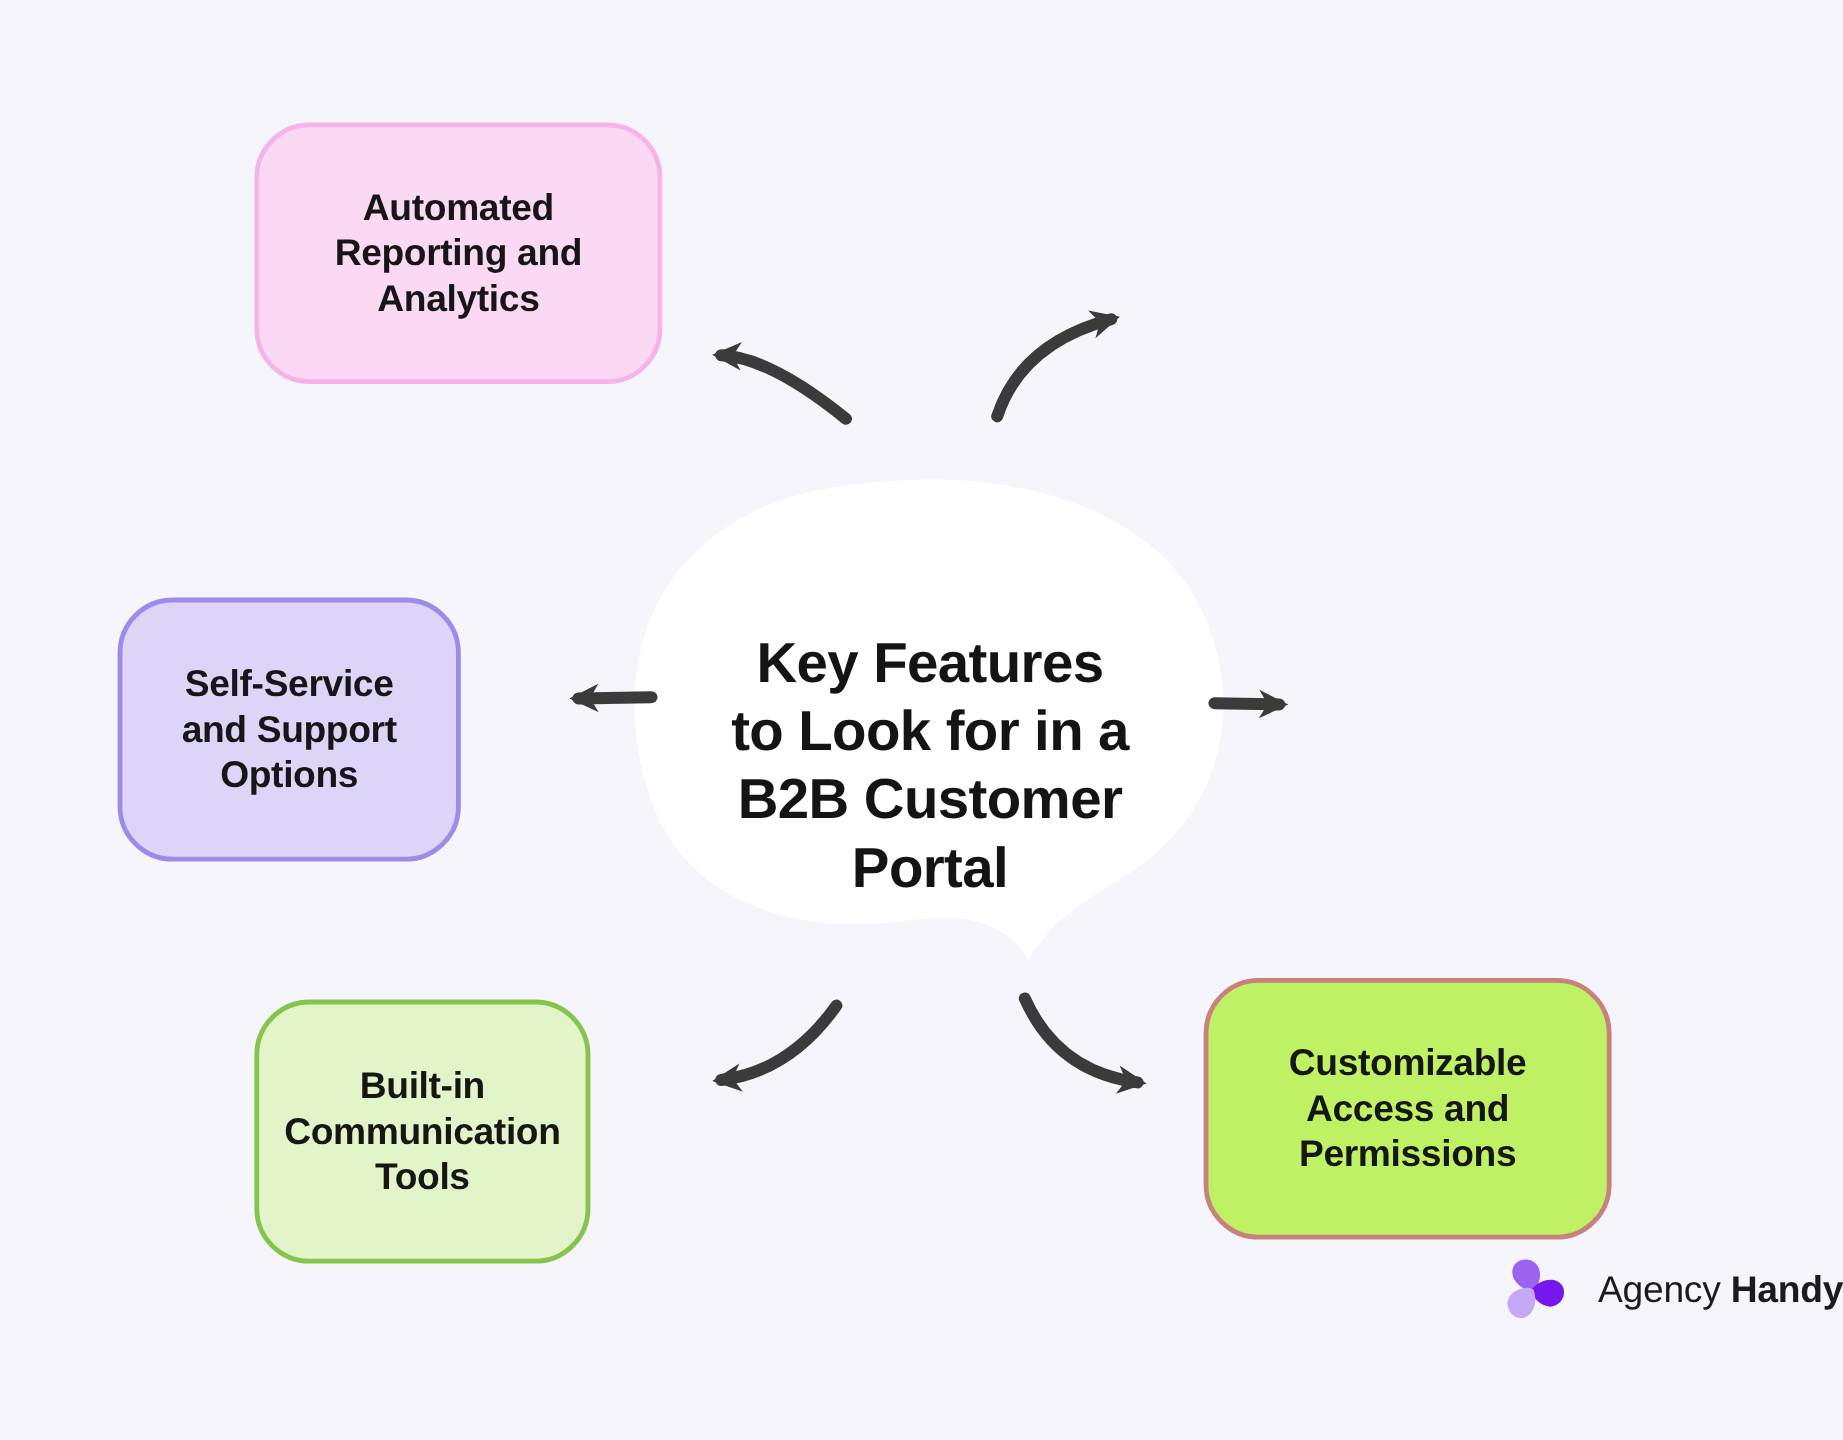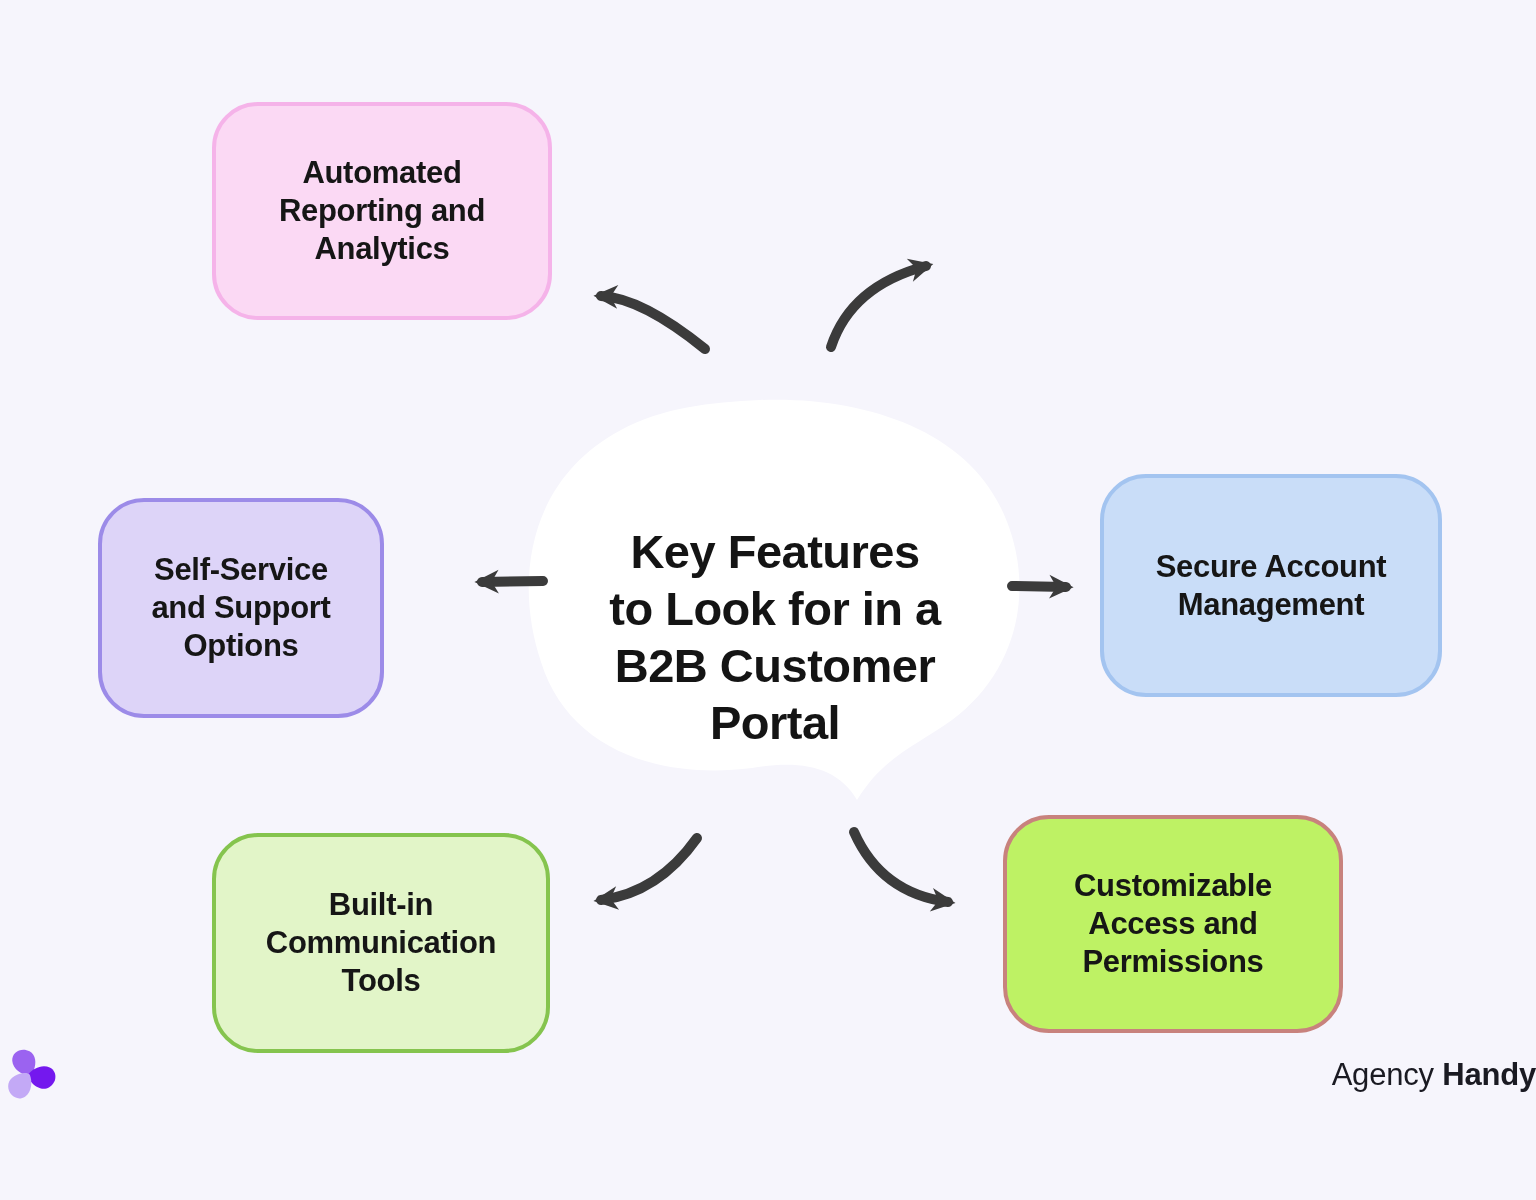--- a/index.html
+++ b/index.html
@@ -50,21 +50,21 @@
     stroke-width: 10;
     stroke-linecap: round;
   }
   .brand {
     position: absolute;
     left: 0;
     top: 1046px;
     width: 100%;
     display: flex;
     align-items: center;
-    justify-content: space-between;
+    justify-content: flex-end;
     gap: 26px;
   }
   .brand-text {
     font-size: 31px;
     letter-spacing: -0.2px;
   }
   .brand-first { font-weight: 400; }
   .brand-second { font-weight: 700; }
 </style>
 </head>
@@ -108,26 +108,22 @@
 Analytics</div>
   </div>
 
 
   <div class="feature-box" style="left: 98px; top: 498px; width: 286px; height: 220px; background: rgb(221, 212, 248); border-color: rgb(156, 139, 232);">
     <div class="feature-label">Self-Service
 and Support
 Options</div>
   </div>
 
-  <div class="feature-box" style="left: 1100px; top: 474px; width: 342px; height: 223px; background: rgb(201, 221, 248); border-color: rgb(163, 196, 240);">
-    <div class="feature-label">Secure Account
-Management</div>
-  </div>
 
-  <div class="feature-box" style="left: 212px; top: 833px; width: 338px; height: 220px; background: rgb(226, 245, 200); border-color: rgb(133, 196, 78);">
+  <div class="feature-box" style="left: 212px; top: 833px; width: 280px; height: 220px; background: rgb(226, 245, 200); border-color: rgb(133, 196, 78);">
     <div class="feature-label">Built-in
 Communication
 Tools</div>
   </div>
 
   <div class="feature-box" style="left: 1003px; top: 815px; width: 340px; height: 218px; background: #bef264; border-color: rgb(200, 130, 125);">
     <div class="feature-label">Customizable
 Access and
 Permissions</div>
   </div>

